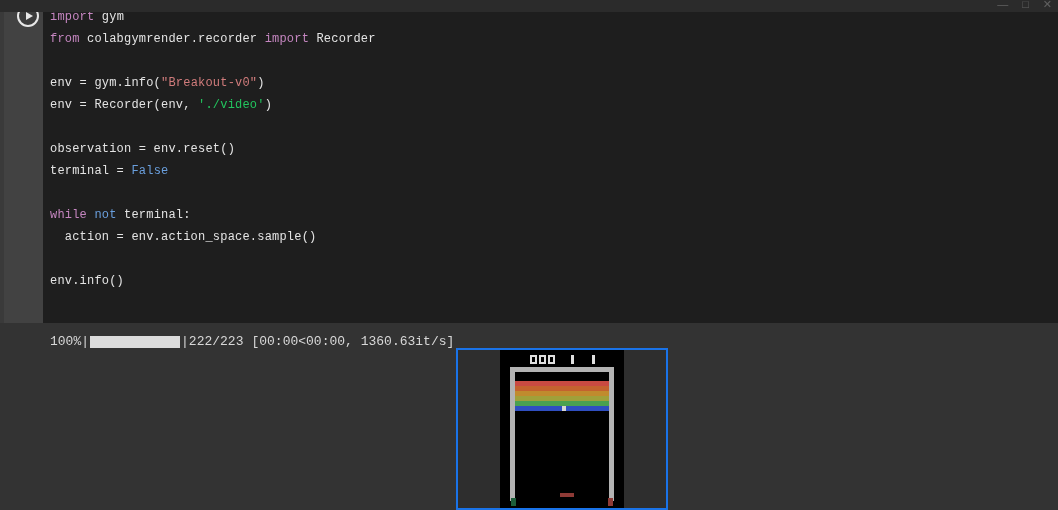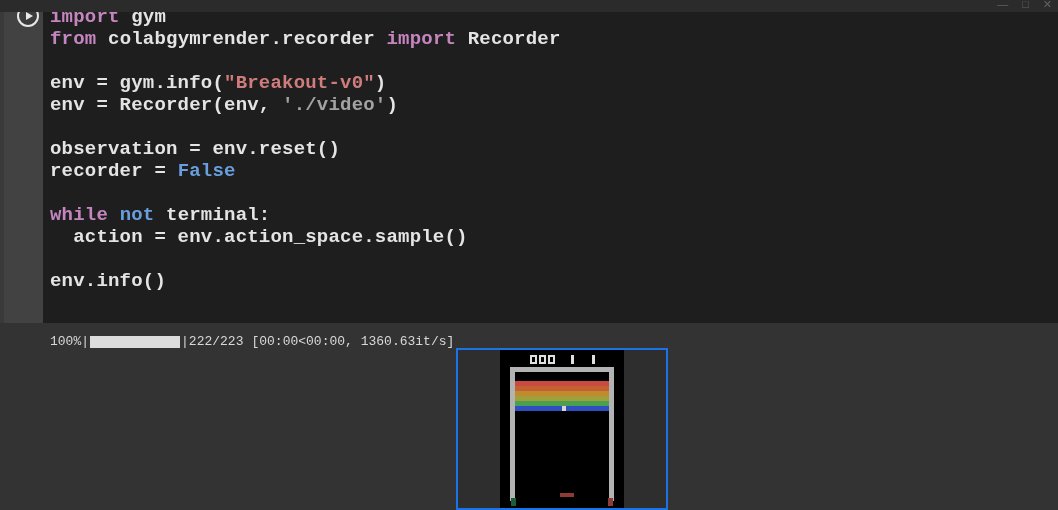--- a/index.html
+++ b/index.html
@@ -90,30 +90,29 @@
     top: 0;
     left: 43px;
     right: 0;
     height: 323px;
     padding: 6px 0 0 7px;
     box-sizing: border-box;
   }
   .code-line {
     height: 22px;
     line-height: 22px;
-    font-size: 19px;
+    font-size: 12px;
     letter-spacing: 0.2px;
     color: #e4e4e4;
     white-space: pre;
-    font-weight: bold;
   }
   .kw        { color: #c586c0; }
   .kw-blue   { color: #6a9fdd; }
   .str-red   { color: #d17c7c; }
-  .str-org   { color: #a3a3a3; }
+  .str-org   { color: #22c55e; }
   .plain     { color: #e4e4e4; }
 
   
   .output-area {
     position: absolute;
     top: 323px;
     left: 0;
     width: 885px;
     height: 187px;
     background: #333333;
@@ -281,21 +280,21 @@
     </div>
   </div>
   <div class="code-area" id="code-area">
       <div class="code-line"><span class="kw">import</span><span class="plain"> gym</span></div>
       <div class="code-line"><span class="kw">from</span><span class="plain"> colabgymrender.recorder </span><span class="kw">import</span><span class="plain"> Recorder</span></div>
       <div class="code-line">&nbsp;</div>
       <div class="code-line"><span class="plain">env = gym.info(</span><span class="str-red">"Breakout-v0"</span><span class="plain">)</span></div>
       <div class="code-line"><span class="plain">env = Recorder(env, </span><span class="str-org">'./video'</span><span class="plain">)</span></div>
       <div class="code-line">&nbsp;</div>
       <div class="code-line"><span class="plain">observation = env.reset()</span></div>
-      <div class="code-line"><span class="plain">recorder = </span><span class="kw-blue">False</span></div>
+      <div class="code-line"><span class="plain">terminal = </span><span class="kw-blue">False</span></div>
       <div class="code-line">&nbsp;</div>
       <div class="code-line"><span class="kw">while</span><span class="plain"> </span><span class="kw-blue">not</span><span class="plain"> terminal:</span></div>
       <div class="code-line"><span class="plain">  action = env.action_space.sample()</span></div>
       <div class="code-line">&nbsp;</div>
       <div class="code-line"><span class="plain">env.info()</span></div>
     </div>
 </div>
 
 <div class="output-area">
   <div class="progress-line">

